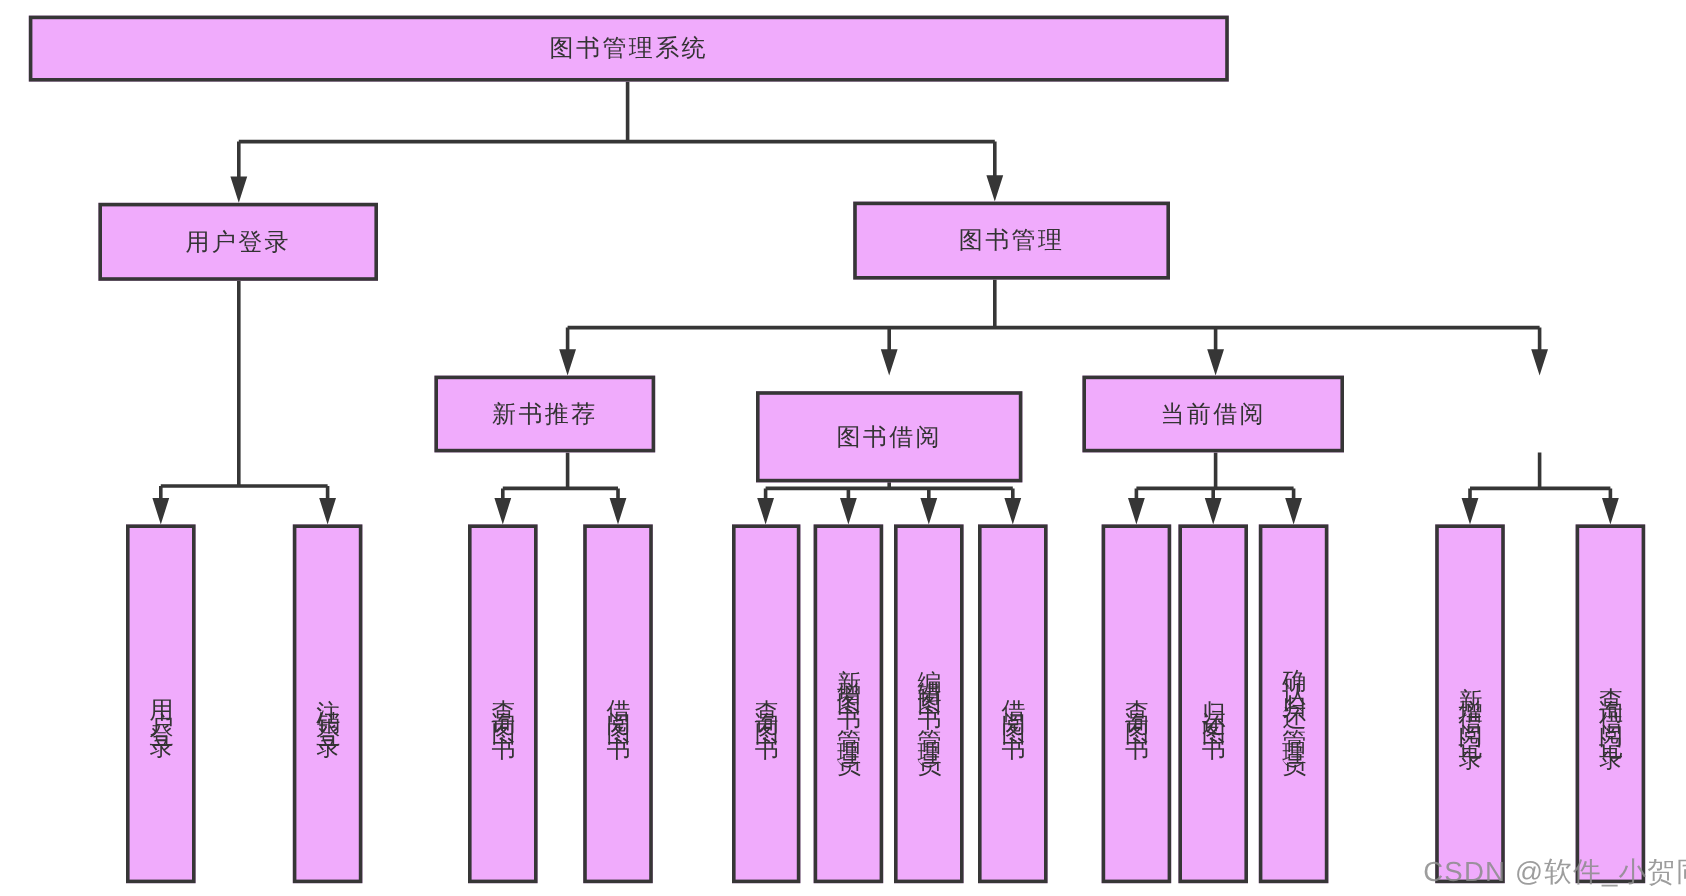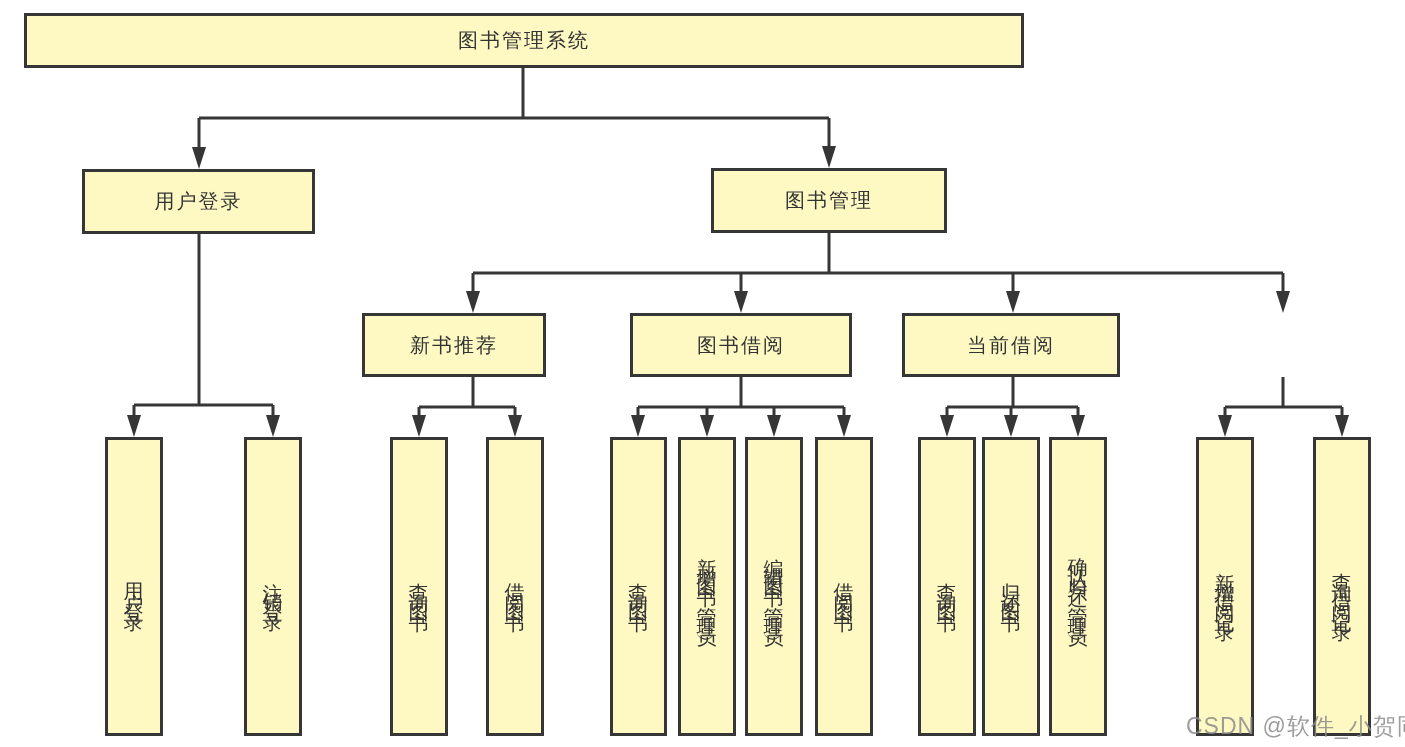--- a/index.html
+++ b/index.html
@@ -20,21 +20,21 @@
     background:var(--background);
     overflow:hidden;
   }
   .wires{
     position:absolute;
     left:0;top:0;
     z-index:1;
   }
   .node{
     position:absolute;
-    background:#fef9c3;
+    background:#f0abfc;
     border:3px solid var(--line);
     box-sizing:border-box;
     display:flex;
     align-items:center;
     justify-content:center;
     z-index:2;
   }
   .node .lbl{
     color:var(--text);
     font-size:20px;
@@ -120,28 +120,28 @@
          M1335,415 L1349,415 L1342,437 Z"></path>
   </svg>
 
   <div class="node hbox" style="left:24px;top:13px;width:1000px;height:55px">
     <span class="lbl">图书管理系统</span>
   </div>
 
   <div class="node hbox" style="left:82px;top:169px;width:233px;height:65px">
     <span class="lbl">用户登录</span>
   </div>
-  <div class="node hbox" style="left:711px;top:168px;width:236px;height:65px">
+  <div class="node hbox" style="left:711px;top:168px;width:264px;height:65px">
     <span class="lbl">图书管理</span>
   </div>
 
   <div class="node hbox" style="left:362px;top:313px;width:184px;height:64px">
     <span class="lbl">新书推荐</span>
   </div>
-  <div class="node hbox" style="left:630px;top:313px;width:222px;height:64px">
+  <div class="node hbox" style="left:630px;top:326px;width:222px;height:76px">
     <span class="lbl">图书借阅</span>
   </div>
   <div class="node hbox" style="left:902px;top:313px;width:218px;height:64px">
     <span class="lbl">当前借阅</span>
   </div>
 
   <div class="node vbox" style="left:105px;top:437px;width:58px;height:299px">
     <span class="lbl">用户登录</span>
   </div>
   <div class="node vbox" style="left:244px;top:437px;width:58px;height:299px">

